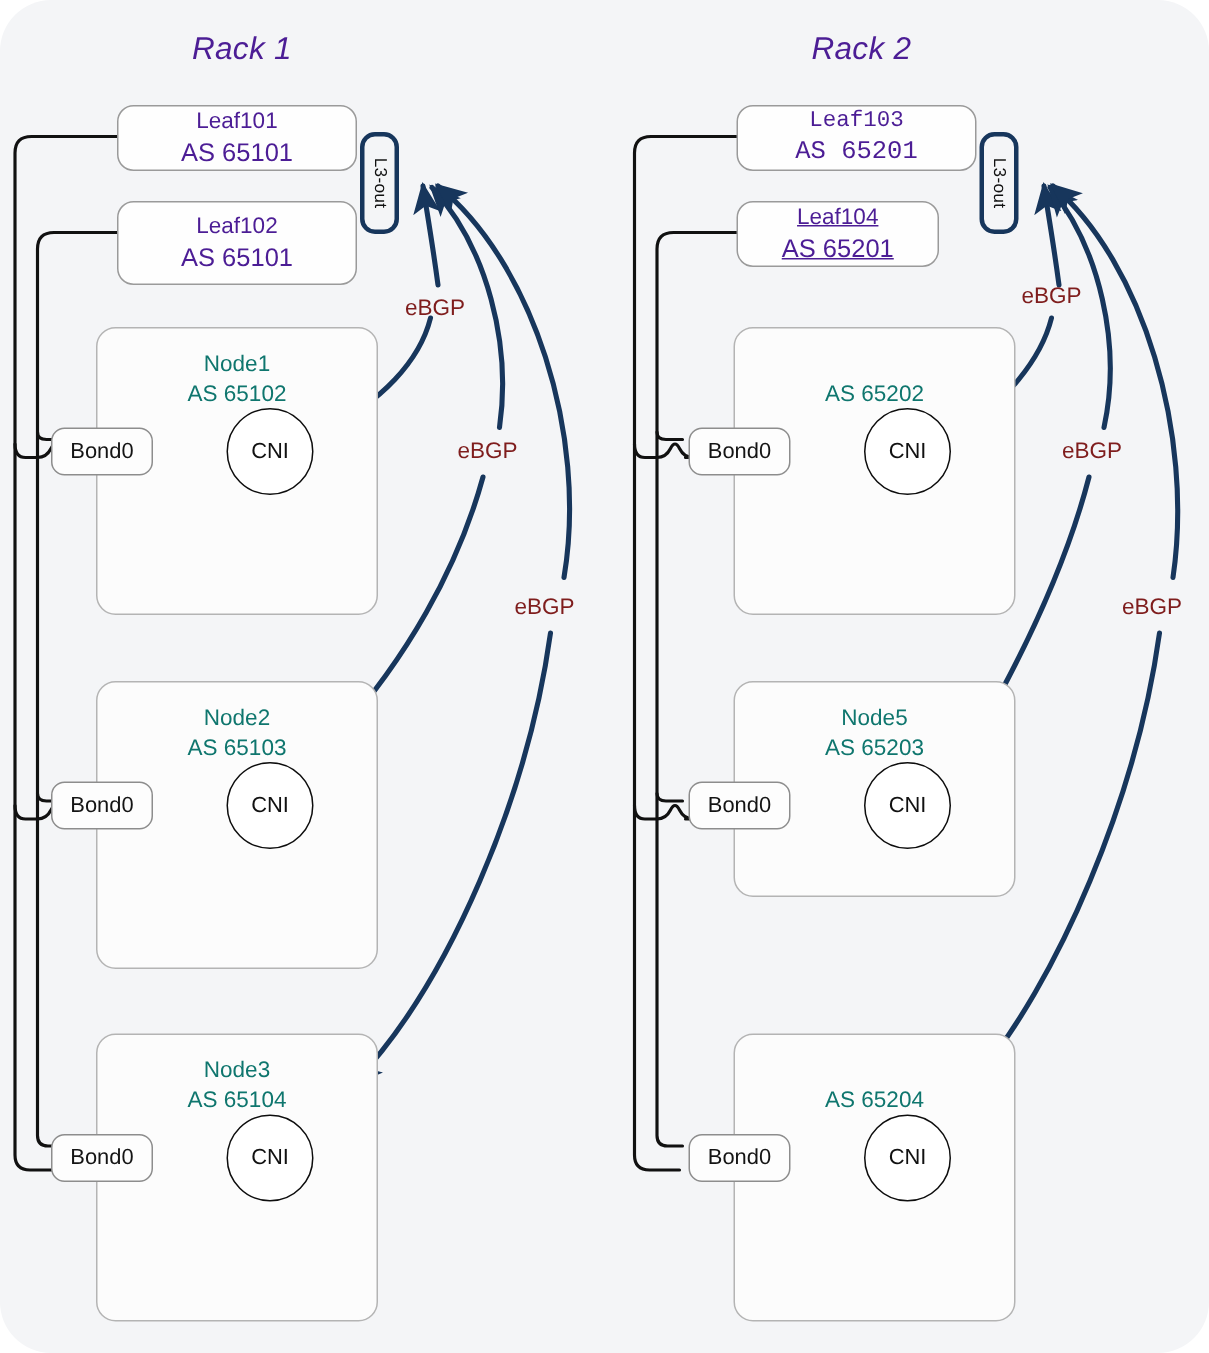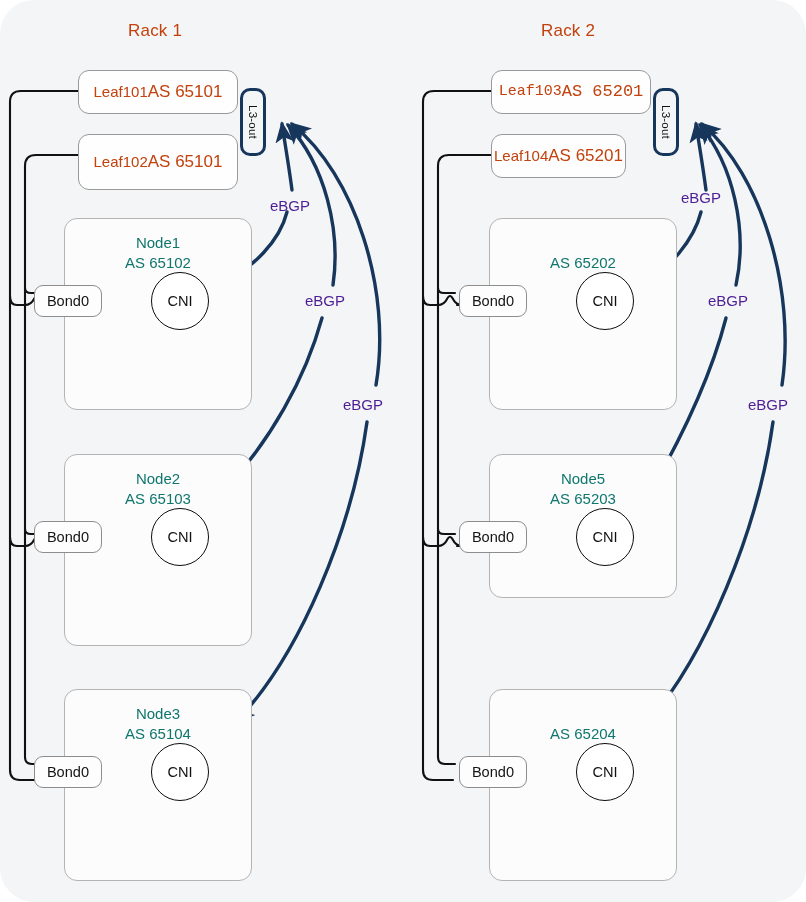--- a/index.html
+++ b/index.html
@@ -25,37 +25,38 @@
     box-sizing: border-box;
   }
   svg#wires {
     position: absolute;
     left: 0; top: 0;
     width: 806px; height: 902px;
     overflow: visible;
   }
   .rack-title {
     position: absolute;
-    font-size: 17px;
-    color: #c2410c;
+    font-size: 21px;
+    color: #4c1d95;
     white-space: nowrap;
     letter-spacing: 0.2px;
+    font-style: italic;
   }
   .leaf-box {
     position: absolute;
     box-sizing: border-box;
     background: #fefefe;
     border: 1.4px solid #9a9a9a;
     border-radius: 11px;
     display: flex;
-    flex-direction: row;
+    flex-direction: column;
     align-items: center;
     justify-content: center;
     font-size: 15px;
-    color: #c2410c;
+    color: #4c1d95;
     line-height: 1.32;
   }
   .leaf-box .l2 { font-size: 17px; }
   .l3out {
     position: absolute;
     box-sizing: border-box;
     background: #f4f5f7;
     border: 3.2px solid #17365c;
     border-radius: 10px;
     display: flex;
@@ -107,21 +108,21 @@
     display: flex;
     align-items: center;
     justify-content: center;
     font-size: 14.6px;
     color: #111111;
     z-index: 5;
   }
   .ebgp-label {
     position: absolute;
     font-size: 15px;
-    color: #4c1d95;
+    color: #7f1d1d;
     white-space: nowrap;
     background: transparent;
     z-index: 6;
   }
 </style>
 </head>
 <body>
 
 <div id="stage">
   <div id="panel"></div>
@@ -245,21 +246,21 @@
   <div class="ebgp-label" style="left:270px; top:197px;">eBGP</div>
   <div class="ebgp-label" style="left:305px; top:292px;">eBGP</div>
   <div class="ebgp-label" style="left:343px; top:396px;">eBGP</div>
 
   <div class="rack-title" style="left:541px; top:21px;">Rack 2</div>
 
   <div class="leaf-box" style="left:491px; top:70px; width:160px; height:44px;font-family:Liberation Mono, monospace;">
     <div>Leaf103</div>
     <div class="l2">AS 65201</div>
   </div>
-  <div class="leaf-box" style="left:491px; top:134px; width:135px; height:44px;">
+  <div class="leaf-box" style="left:491px; top:134px; width:135px; height:44px;text-decoration:underline;">
     <div>Leaf104</div>
     <div class="l2">AS 65201</div>
   </div>
   <div class="l3out" style="left:653px; top:88px; width:26px; height:68px;">
     <span>L3-out</span>
   </div>
 
   <div class="node-box" style="left:489px; top:218px; width:188px; height:192px;">
     <div class="node-label" style="top:34px;">AS 65202</div>
   </div>

